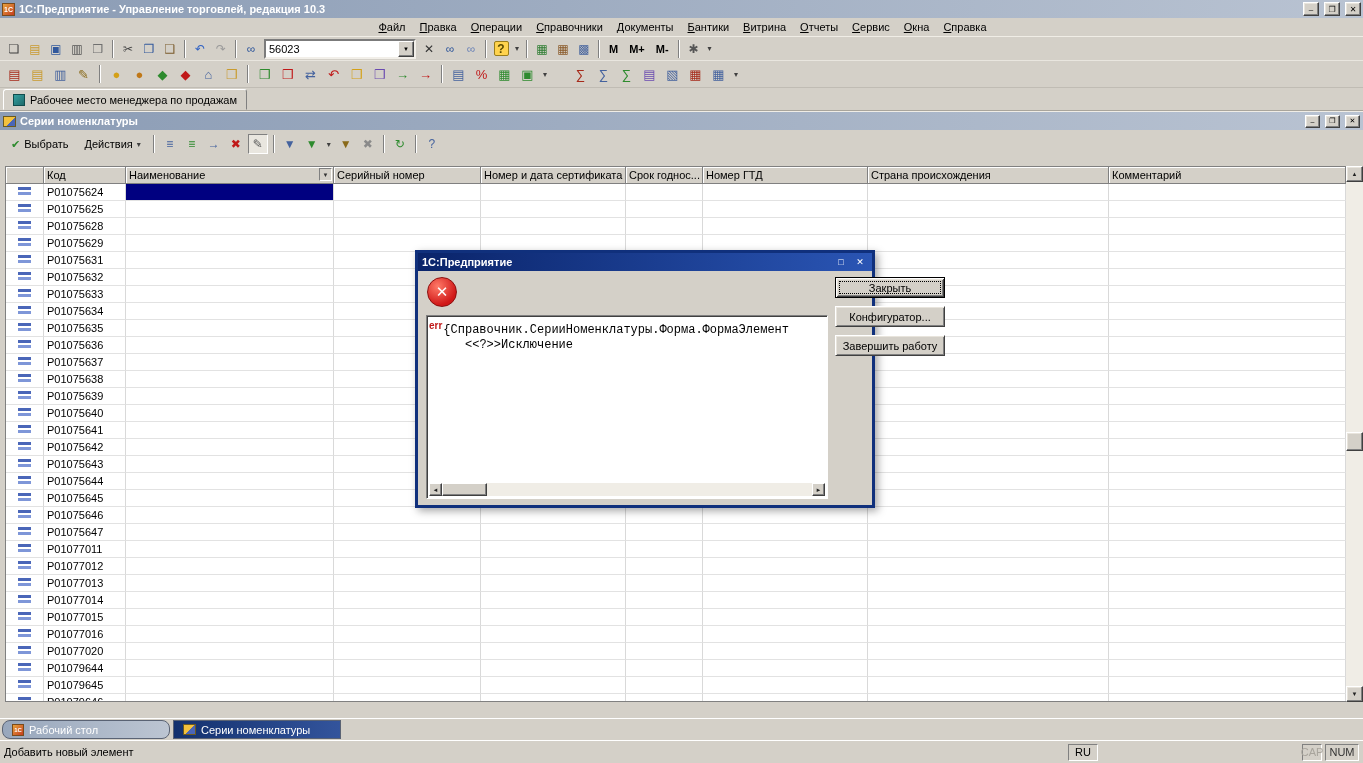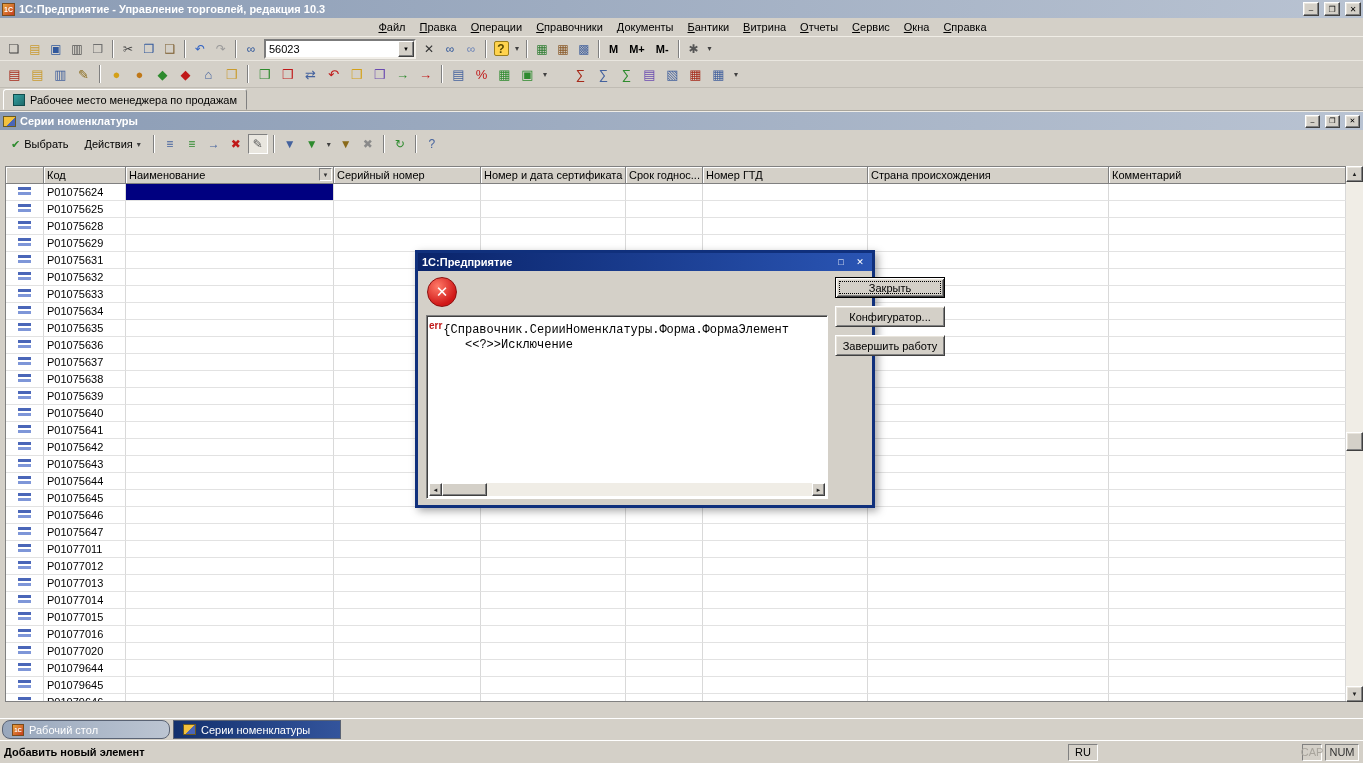--- a/index.html
+++ b/index.html
@@ -89,21 +89,21 @@
   
   .bottomtabs{height:22px;background:#d4d0c8;display:flex;align-items:center;gap:3px;padding:1px 0 1px 2px;border-top:1px solid #fff;}
   .btab{height:19px;min-width:168px;display:flex;align-items:center;gap:5px;padding:0 9px;border:1px solid #5a6374;white-space:nowrap;cursor:default;}
   .btab.inactive{background:linear-gradient(90deg,#98a7bc,#bcc5d2);color:#fff;border-radius:8px;}
   .btab.active{background:linear-gradient(90deg,#13316e,#33549c);color:#fff;}
   .tab-logo{width:12px;height:12px;flex:none;display:flex;align-items:center;justify-content:center;
     background:linear-gradient(135deg,#e8a33d,#c43c1e);color:#fff;font-size:6px;font-weight:bold;border:1px solid #7a4a1a;}
 
   
   .statusbar{height:23px;display:flex;align-items:center;gap:3px;padding:2px 4px;background:#d4d0c8;border-top:1px solid #fff;}
-  .status-hint{flex:1;white-space:nowrap;overflow:hidden;font-weight:bold;}
+  .status-hint{flex:1;white-space:nowrap;overflow:hidden;}
   .spanel{height:17px;display:flex;align-items:center;justify-content:center;padding:0 6px;
     border:1px solid;border-color:#808080 #fff #fff #808080;white-space:nowrap;}
   .status-gap{width:198px;flex:none;}
   .spanel.cap{color:#a8a49c;width:20px;text-align:center;}
   .spanel.num{color:#333;width:34px;}
 
   
   .dialog{position:absolute;left:415px;top:250px;width:460px;height:258px;background:#d4d0c8;
     border:3px solid #10307c;box-shadow:3px 3px 8px rgba(0,0,0,.35);z-index:10;}
   .dlg-title{height:18px;display:flex;align-items:center;gap:3px;padding:0 4px;

